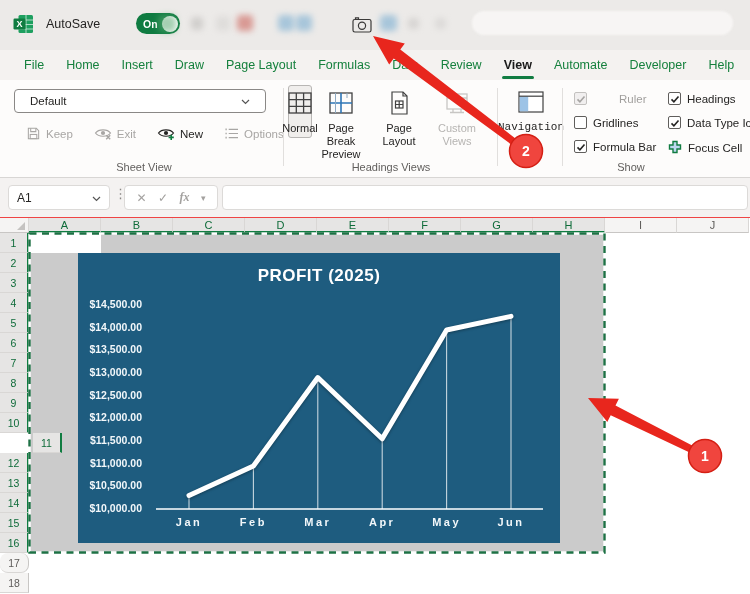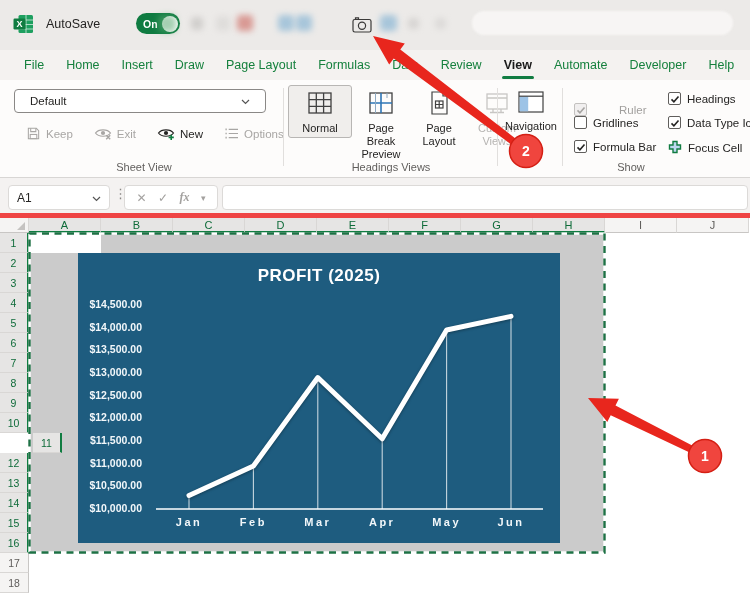--- a/index.html
+++ b/index.html
@@ -46,21 +46,21 @@
           font-family:"Liberation Sans",sans-serif;}
   .bigbtn.selected{background:#F0EEEC;border-color:#B8B6B4;}
   .bigbtn.disabled{color:#B6B4B2;}
   .checkrow{position:absolute;display:flex;align-items:center;gap:6px;font-size:11.5px;white-space:nowrap;}
   .cbox{width:13px;height:13px;border:1px solid #605E5C;border-radius:2px;background:#fff;
         display:flex;align-items:center;justify-content:center;box-sizing:border-box;}
   .cbox.disabled{border-color:#C3C1BF;background:#F1EFEF;}
   .checkrow.dim{color:#A19F9D;}
   
   .formulabar{position:absolute;left:0;top:178px;width:750px;height:40px;background:#F4F2F1;
-              border-bottom:5px solid #ef4444;box-sizing:border-box;}
+              border-bottom:1px solid #ef4444;box-sizing:border-box;}
   .namebox{position:absolute;left:8px;top:7px;width:102px;height:25px;background:#fff;
            border:1px solid #DCDAD8;border-radius:4px;display:flex;align-items:center;
            font-size:12px;padding:0 8px;box-sizing:border-box;}
   .namebox .chev{margin-left:auto;color:#555;}
   .dots{position:absolute;left:114px;top:8px;color:#8A8886;font-size:13px;letter-spacing:0;}
   .fxcluster{position:absolute;left:124px;top:7px;width:94px;height:25px;background:#fff;
              border:1px solid #DCDAD8;border-radius:4px;display:flex;align-items:center;
              justify-content:space-evenly;box-sizing:border-box;}
   .fxcluster .ic{color:#A3A19F;font-size:12px;background:none;border:none;padding:0;}
   .fxlabel{font-style:italic;font-family:"Liberation Serif",serif;font-weight:bold;font-size:13px;color:#444;}
@@ -189,21 +189,21 @@
               </svg></span>
             <span>Options</span>
           </button>
         </div>
       <div class="grouplabel">Sheet View</div>
     </div>
     <div class="vsep" style="left:283px;"></div>
 
     <div class="group" style="left:285px;width:212px;">
       <div class="bigbtns">
-          <button class="bigbtn selected" style="width: 64px;">
+          <button class="bigbtn selected" style="width: 24px;">
             <span><svg width="26" height="26" viewBox="0 0 26 26" fill="none" stroke="#404040" stroke-width="1.3">
                 <rect x="2" y="3" width="22" height="20"></rect>
                 <path d="M2 9.6h22M2 16.3h22M9.3 3v20M16.6 3v20"></path>
               </svg></span>
             <span>Normal</span>
           </button>
           <button class="bigbtn" style="width: 58px;">
             <span><svg width="26" height="26" viewBox="0 0 26 26" fill="none">
                 <rect x="2" y="3" width="22" height="20" stroke="#404040" stroke-width="1.3"></rect>
                 <path d="M2 13h22M13 3v20" stroke="#2E75B6" stroke-width="1.6"></path>
@@ -226,36 +226,36 @@
                 <path d="M3 8h20M9 19v3M17 19v3M6 22.5h14"></path>
               </svg></span>
             <span>Custom Views</span>
           </button>
         </div>
       <div class="grouplabel">Headings Views</div>
     </div>
     <div class="vsep" style="left:497px;"></div>
 
     <div class="group" style="left:498px;width:66px;">
-      <button class="bigbtn" style="position:absolute;left:2px;top:5px;width:62px;">
+      <button class="bigbtn" style="position:absolute;left:2px;top:5px;width:62px;font-family:Liberation Mono, monospace;">
         <span>
           <svg width="28" height="24" viewBox="0 0 28 24">
             <rect x="2" y="2" width="24" height="20" fill="#fff" stroke="#404040" stroke-width="1.2"></rect>
             <rect x="2.7" y="6.5" width="8.5" height="14.8" fill="#9DC3E6"></rect>
             <path d="M2 6.2h24" stroke="#404040" stroke-width="1.2"></path>
           </svg>
         </span>
         <span>Navigation</span>
       </button>
     </div>
     <div class="vsep" style="left:562px;"></div>
 
     <div class="group" style="left:566px;width:200px;">
       <div>
-          <div class="checkrow dim" style="left: 8px; top: 23px; gap: 32px;">
+          <div class="checkrow dim" style="left: 8px; top: 12px; gap: 32px;">
             <span class="cbox disabled">
               <svg width="10" height="10" viewBox="0 0 10 10">
                 <path d="M1.5 5.4l2.4 2.4 4.6-5.4" fill="none" stroke="#A6A4A2" stroke-width="1.6"></path>
               </svg>
             </span>
             <span>Ruler</span>
           </div>
           <div class="checkrow" style="left: 8px; top: 36px;">
             <span class="cbox"></span>
             <span>Gridlines</span>
@@ -343,21 +343,21 @@
         <div class="rowhead sel" style="top: 135px;">7</div>
         <div class="rowhead sel" style="top: 155px;">8</div>
         <div class="rowhead sel" style="top: 175px;">9</div>
         <div class="rowhead sel" style="top: 195px;">10</div>
         <div class="rowhead sel" style="top: 215px; margin-left: 33px;">11</div>
         <div class="rowhead sel" style="top: 235px;">12</div>
         <div class="rowhead sel" style="top: 255px;">13</div>
         <div class="rowhead sel" style="top: 275px;">14</div>
         <div class="rowhead sel" style="top: 295px;">15</div>
         <div class="rowhead sel" style="top: 315px;">16</div>
-        <div class="rowhead" style="top: 335px;">17</div>
+        <div class="rowhead" style="top: 335px; border-radius: 8px;">17</div>
         <div class="rowhead" style="top: 355px;">18</div>
       </div>
 
     <div class="chart">
       <div class="charttitle">PROFIT (2025)</div>
       <div id="ylabels">
           <span class="ylab" style="top: 249px;">$10,000.00</span>
           <span class="ylab" style="top: 226.333px;">$10,500.00</span>
           <span class="ylab" style="top: 203.667px;">$11,000.00</span>
           <span class="ylab" style="top: 181px;">$11,500.00</span>

